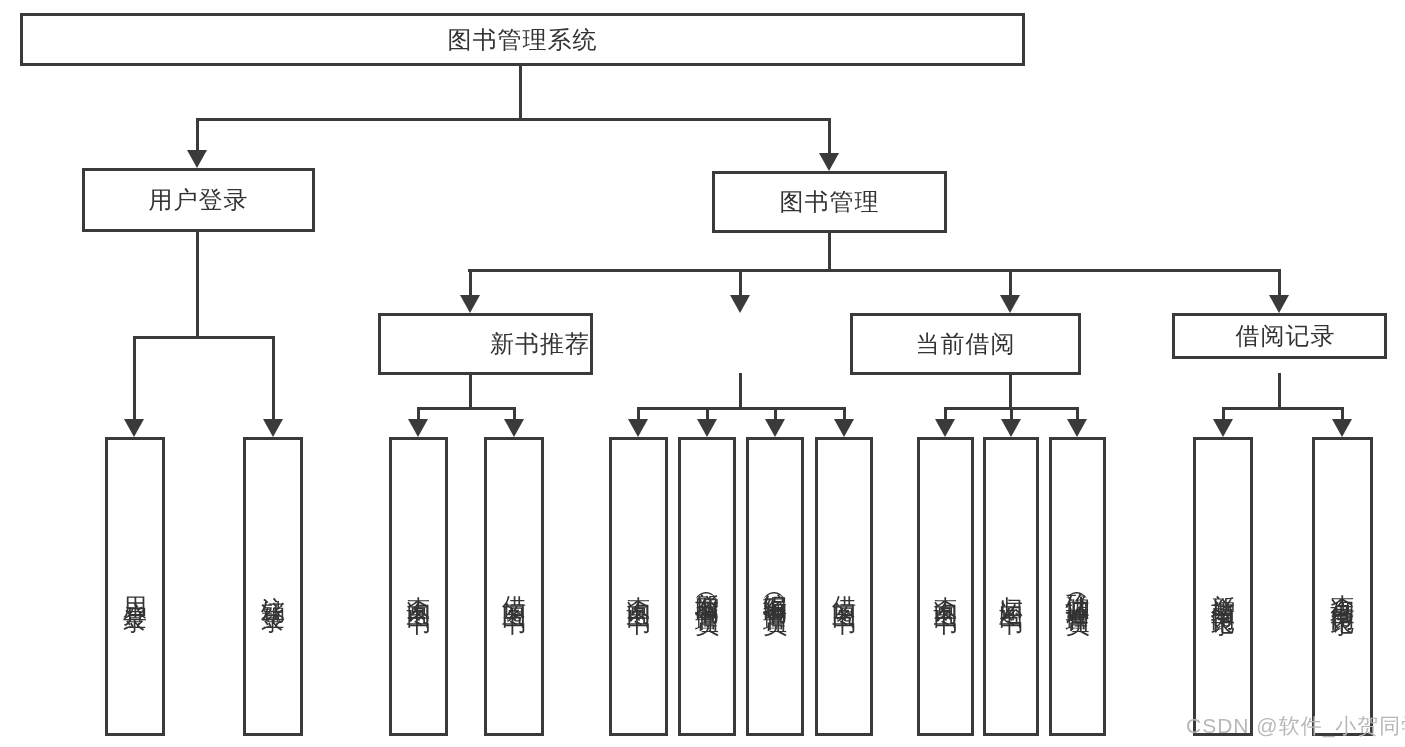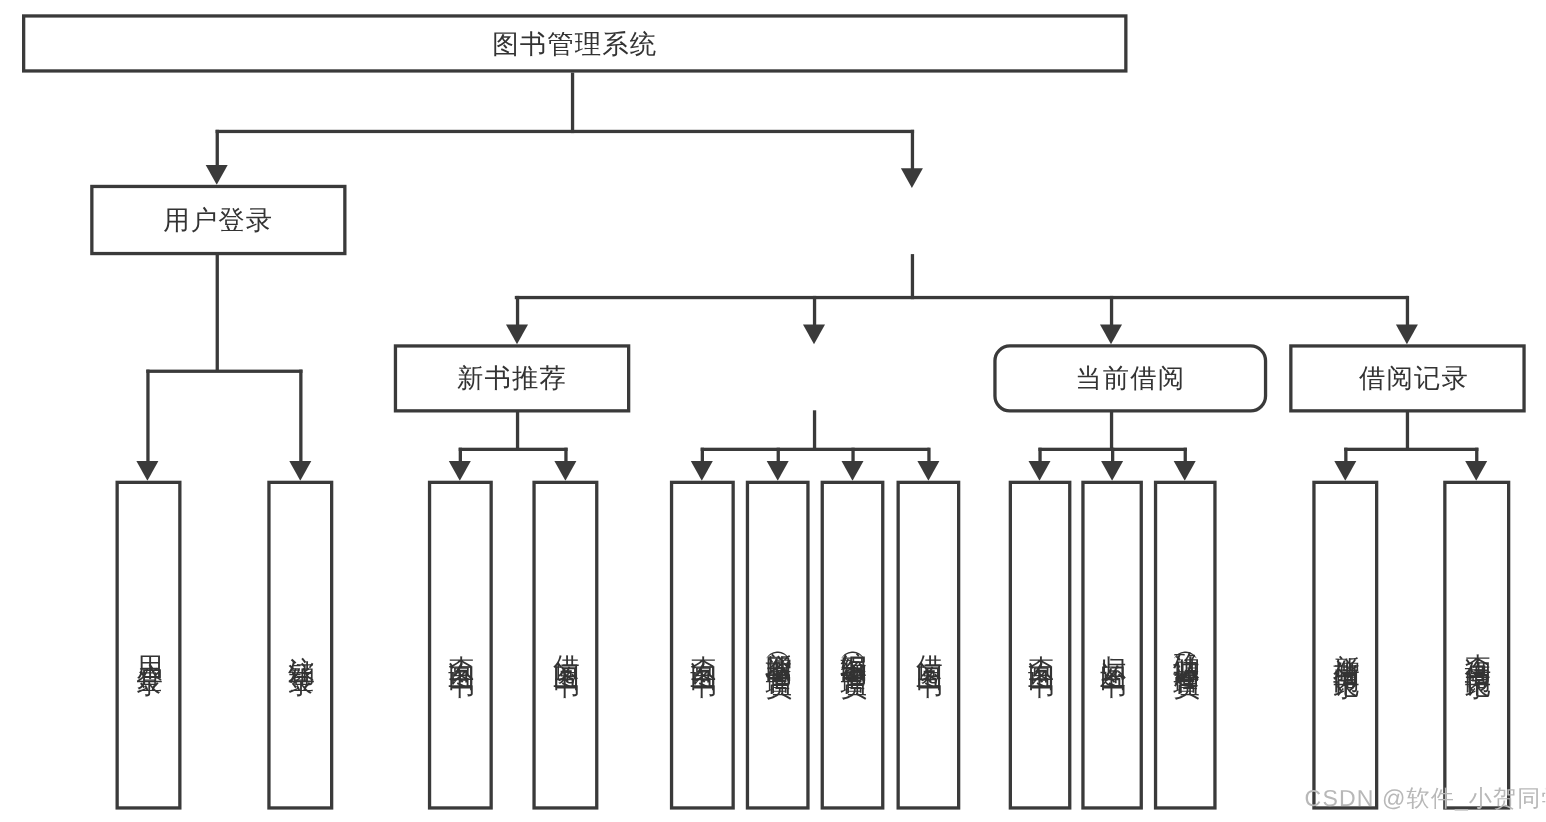--- a/index.html
+++ b/index.html
@@ -72,46 +72,49 @@
   <div class="vline" style="left:519px;top:66px;width:3px;height:55px;"></div>
   <div class="hline" style="left:196px;top:118px;width:635px;height:3px;"></div>
   <div class="vline" style="left:196px;top:118px;width:3px;height:36px;"></div>
   <div class="arrow" style="left:187px;top:150px;"></div>
   <div class="vline" style="left:828px;top:118px;width:3px;height:38px;"></div>
   <div class="arrow" style="left:819px;top:153px;"></div>
 
   <div class="box" style="left:82px;top:168px;width:233px;height:64px;">
     <span>用户登录</span>
   </div>
+  <div class="box" style="left:712px;top:171px;width:235px;height:62px;">
+    <span>图书管理</span>
+  </div>
 
   <div class="vline" style="left:196px;top:230px;width:3px;height:108px;"></div>
   <div class="hline" style="left:133px;top:336px;width:142px;height:3px;"></div>
   <div class="vline" style="left:133px;top:336px;width:3px;height:86px;"></div>
   <div class="arrow" style="left:124px;top:419px;"></div>
   <div class="vline" style="left:272px;top:336px;width:3px;height:86px;"></div>
   <div class="arrow" style="left:263px;top:419px;"></div>
 
   <div class="vline" style="left:828px;top:231px;width:3px;height:41px;"></div>
   <div class="hline" style="left:468px;top:269px;width:812px;height:3px;"></div>
   <div class="vline" style="left:469px;top:269px;width:3px;height:30px;"></div>
   <div class="arrow" style="left:460px;top:295px;"></div>
   <div class="vline" style="left:739px;top:269px;width:3px;height:30px;"></div>
   <div class="arrow" style="left:730px;top:295px;"></div>
   <div class="vline" style="left:1009px;top:269px;width:3px;height:30px;"></div>
   <div class="arrow" style="left:1000px;top:295px;"></div>
   <div class="vline" style="left:1278px;top:269px;width:3px;height:30px;"></div>
   <div class="arrow" style="left:1269px;top:295px;"></div>
 
-  <div class="box" style="left:358px;top:313px;width:215px;height:62px;">
+  <div class="box" style="left:378px;top:313px;width:215px;height:62px;justify-content:flex-end;">
     <span>新书推荐</span>
   </div>
-  <div class="box" style="left:903px;top:313px;width:249px;height:62px;border-radius:15px;">
+  <div class="box" style="left:850px;top:313px;width:231px;height:62px;">
     <span>当前借阅</span>
   </div>
-  <div class="box" style="left:1172px;top:313px;width:215px;height:62px;padding-left:12px;">
+  <div class="box" style="left:1172px;top:313px;width:215px;height:46px;padding-left:12px;">
     <span>借阅记录</span>
   </div>
 
   <div class="vline" style="left:469px;top:373px;width:3px;height:36px;"></div>
   <div class="hline" style="left:417px;top:407px;width:99px;height:3px;"></div>
   <div class="vline" style="left:417px;top:407px;width:3px;height:16px;"></div>
   <div class="arrow" style="left:408px;top:419px;"></div>
   <div class="vline" style="left:513px;top:407px;width:3px;height:16px;"></div>
   <div class="arrow" style="left:504px;top:419px;"></div>
 

